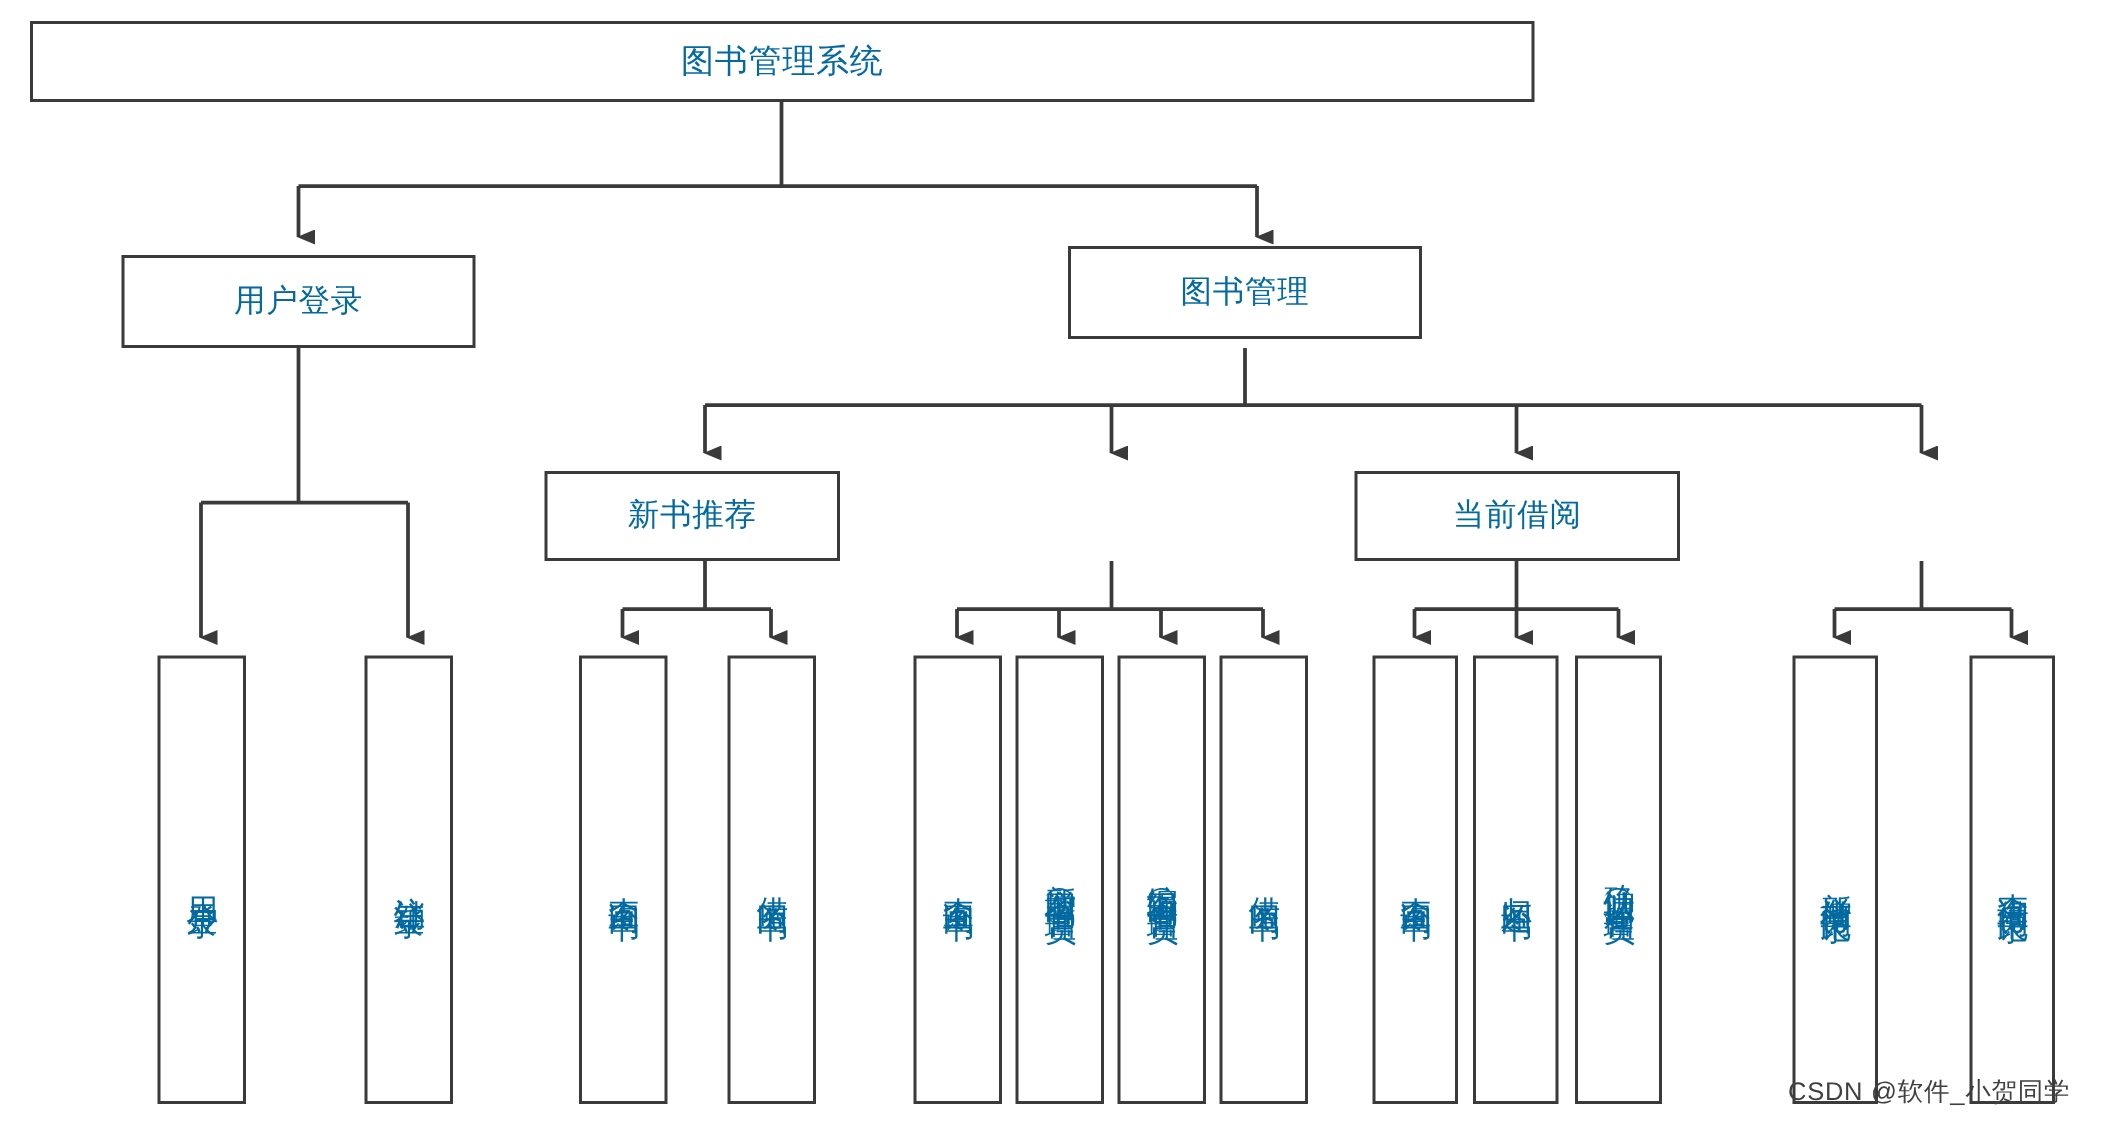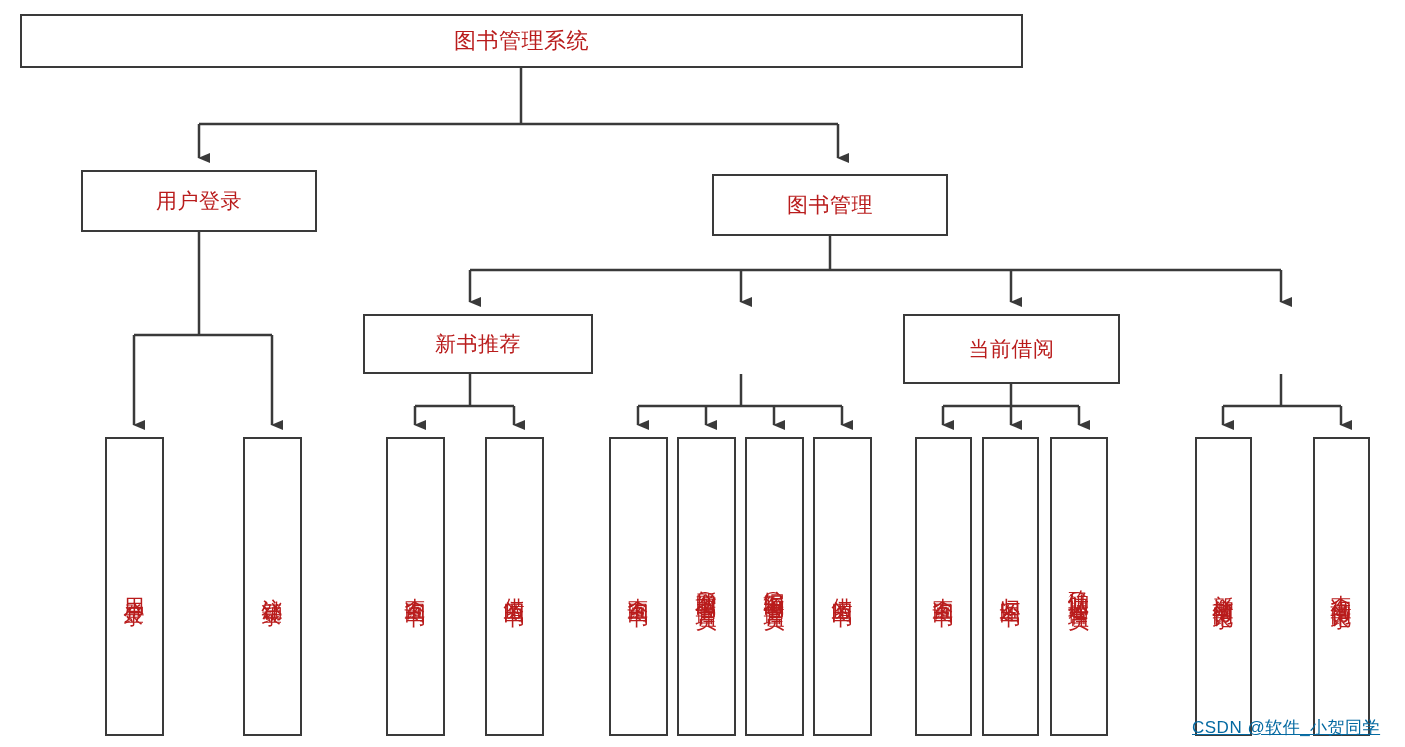--- a/index.html
+++ b/index.html
@@ -27,21 +27,21 @@
     pointer-events: none;
   }
   .node {
     position: absolute;
     box-sizing: border-box;
     background: #ffffff;
     border: 2.5px solid #3a3a3a;
     display: flex;
     align-items: center;
     justify-content: center;
-    color: #b91c1c;
+    color: #0369a1;
   }
   .node .label {
     display: block;
     text-align: center;
     line-height: 1.12;
     white-space: pre-line;
   }
   .node.horizontal .label {
     font-size: 21px;
     letter-spacing: 0.5px;
@@ -55,26 +55,25 @@
     text-orientation: upright;
     font-size: 21px;
     letter-spacing: 3px;
     line-height: 1.0;
   }
   .node.root .label {
     font-size: 22px;
   }
   .watermark {
     position: absolute;
-    color: #0369a1;
+    color: #404040;
     font-size: 17px;
     letter-spacing: 0.5px;
     white-space: nowrap;
     user-select: none;
-    text-decoration: underline;
   }
 </style>
 </head>
 <body>
 
 <div id="diagram-root">
 
   <svg class="edges" viewBox="0 0 1405 747" xmlns="http://www.w3.org/2000/svg">
     <defs>
       <marker id="arrow" viewBox="0 0 10 12" refX="5" refY="11" markerWidth="10" markerHeight="12" orient="auto-start-reverse" markerUnits="userSpaceOnUse">
@@ -125,28 +124,28 @@
     </g>
   </svg>
 
   <div class="node horizontal root" style="left:20px; top:14px; width:1003px; height:54px;">
     <span class="label">图书管理系统</span>
   </div>
 
   <div class="node horizontal" style="left:81px; top:170px; width:236px; height:62px;">
     <span class="label">用户登录</span>
   </div>
-  <div class="node horizontal" style="left:712px; top:174px; width:236px; height:62px;">
+  <div class="node horizontal" style="left:712px; top:164px; width:236px; height:62px;">
     <span class="label">图书管理</span>
   </div>
 
-  <div class="node horizontal" style="left:363px; top:314px; width:230px; height:60px;">
+  <div class="node horizontal" style="left:363px; top:314px; width:197px; height:60px;">
     <span class="label">新书推荐</span>
   </div>
-  <div class="node horizontal" style="left:903px; top:314px; width:217px; height:70px;">
+  <div class="node horizontal" style="left:903px; top:314px; width:217px; height:60px;">
     <span class="label">当前借阅</span>
   </div>
 
   <div class="node vertical" style="left:105px; top:437px; width:59px; height:299px;">
     <span class="label">用户登录</span>
   </div>
   <div class="node vertical" style="left:243px; top:437px; width:59px; height:299px;">
     <span class="label">注销登录</span>
   </div>
 

